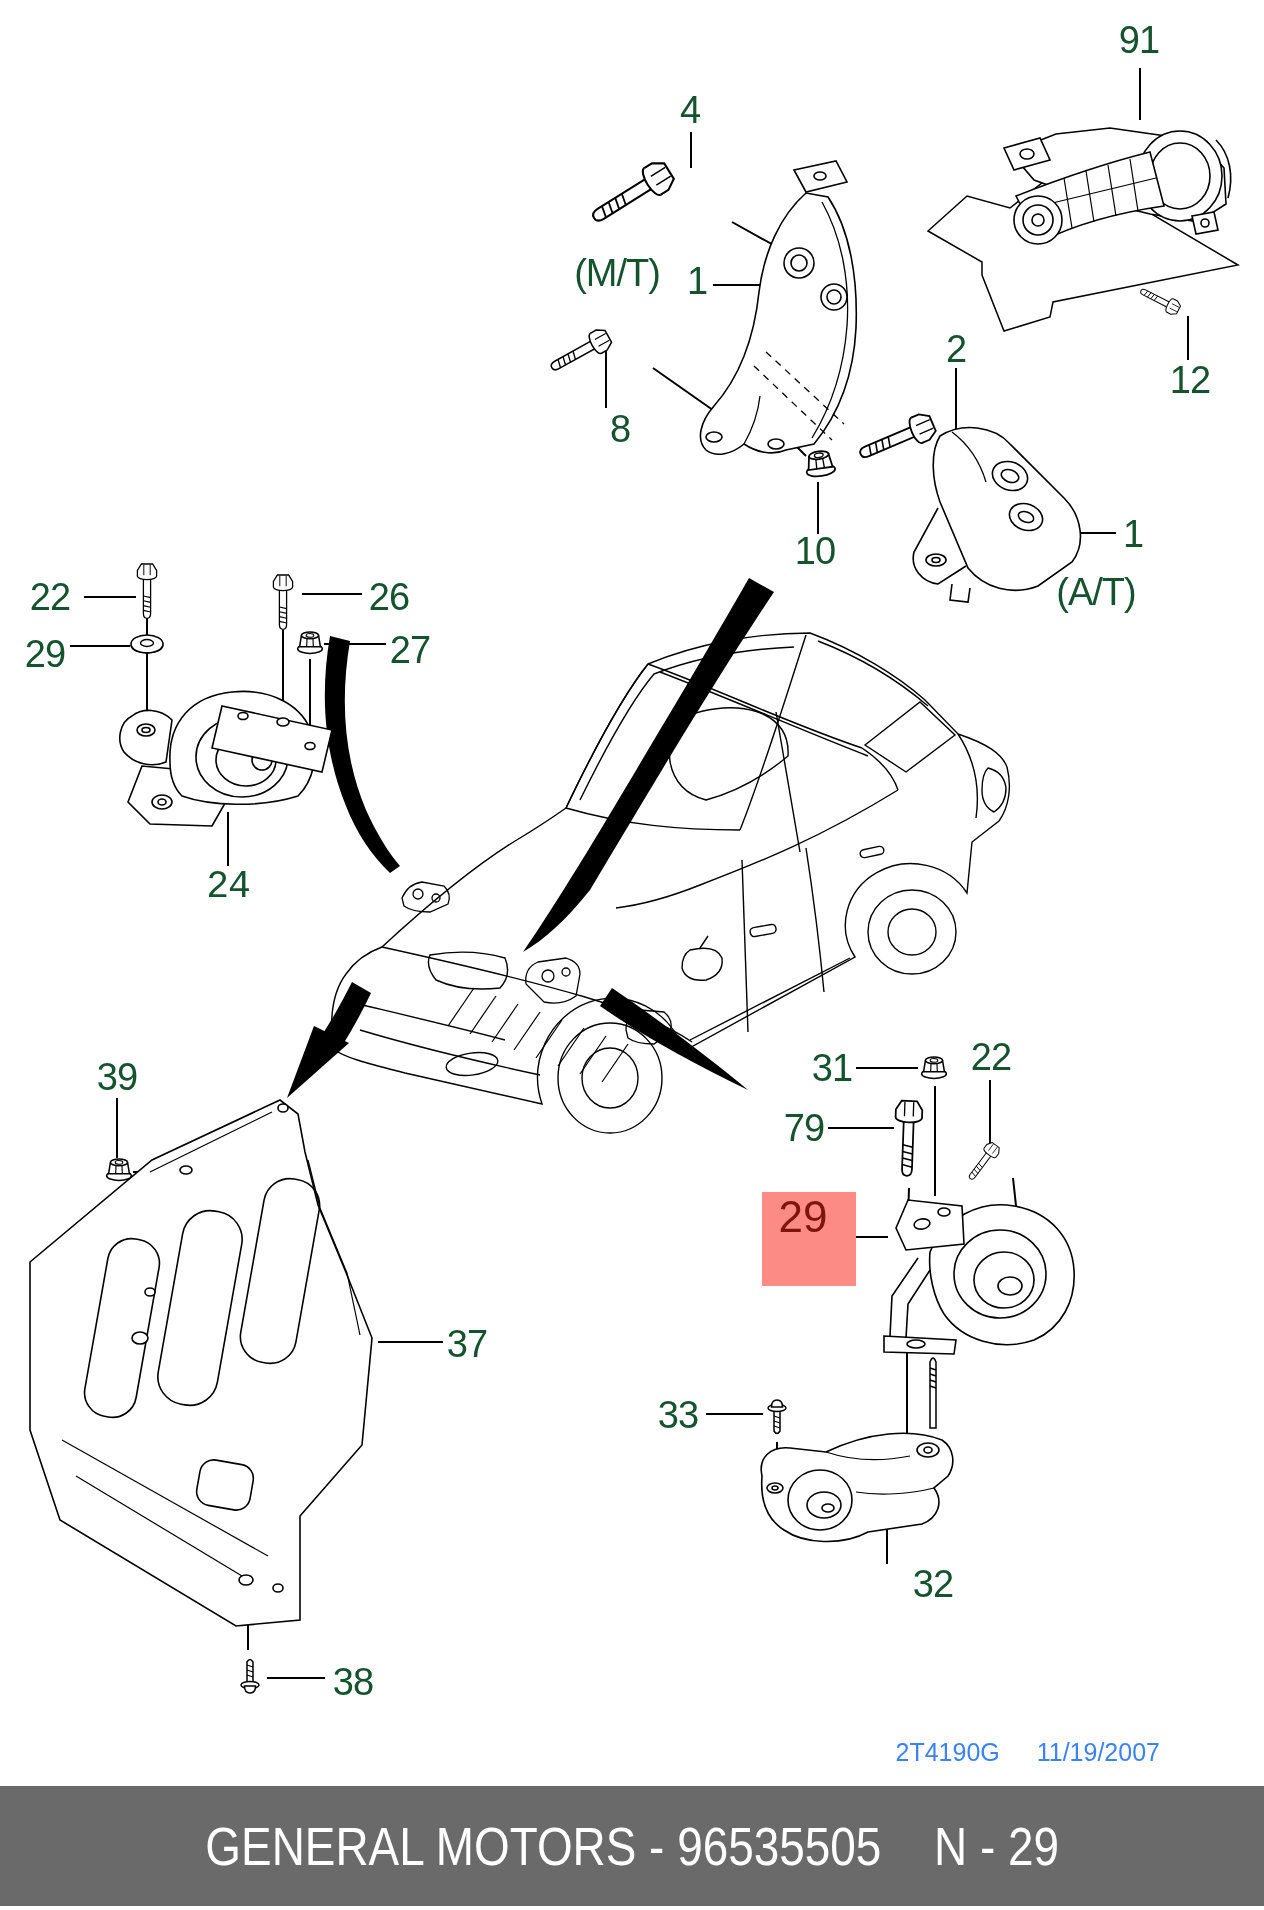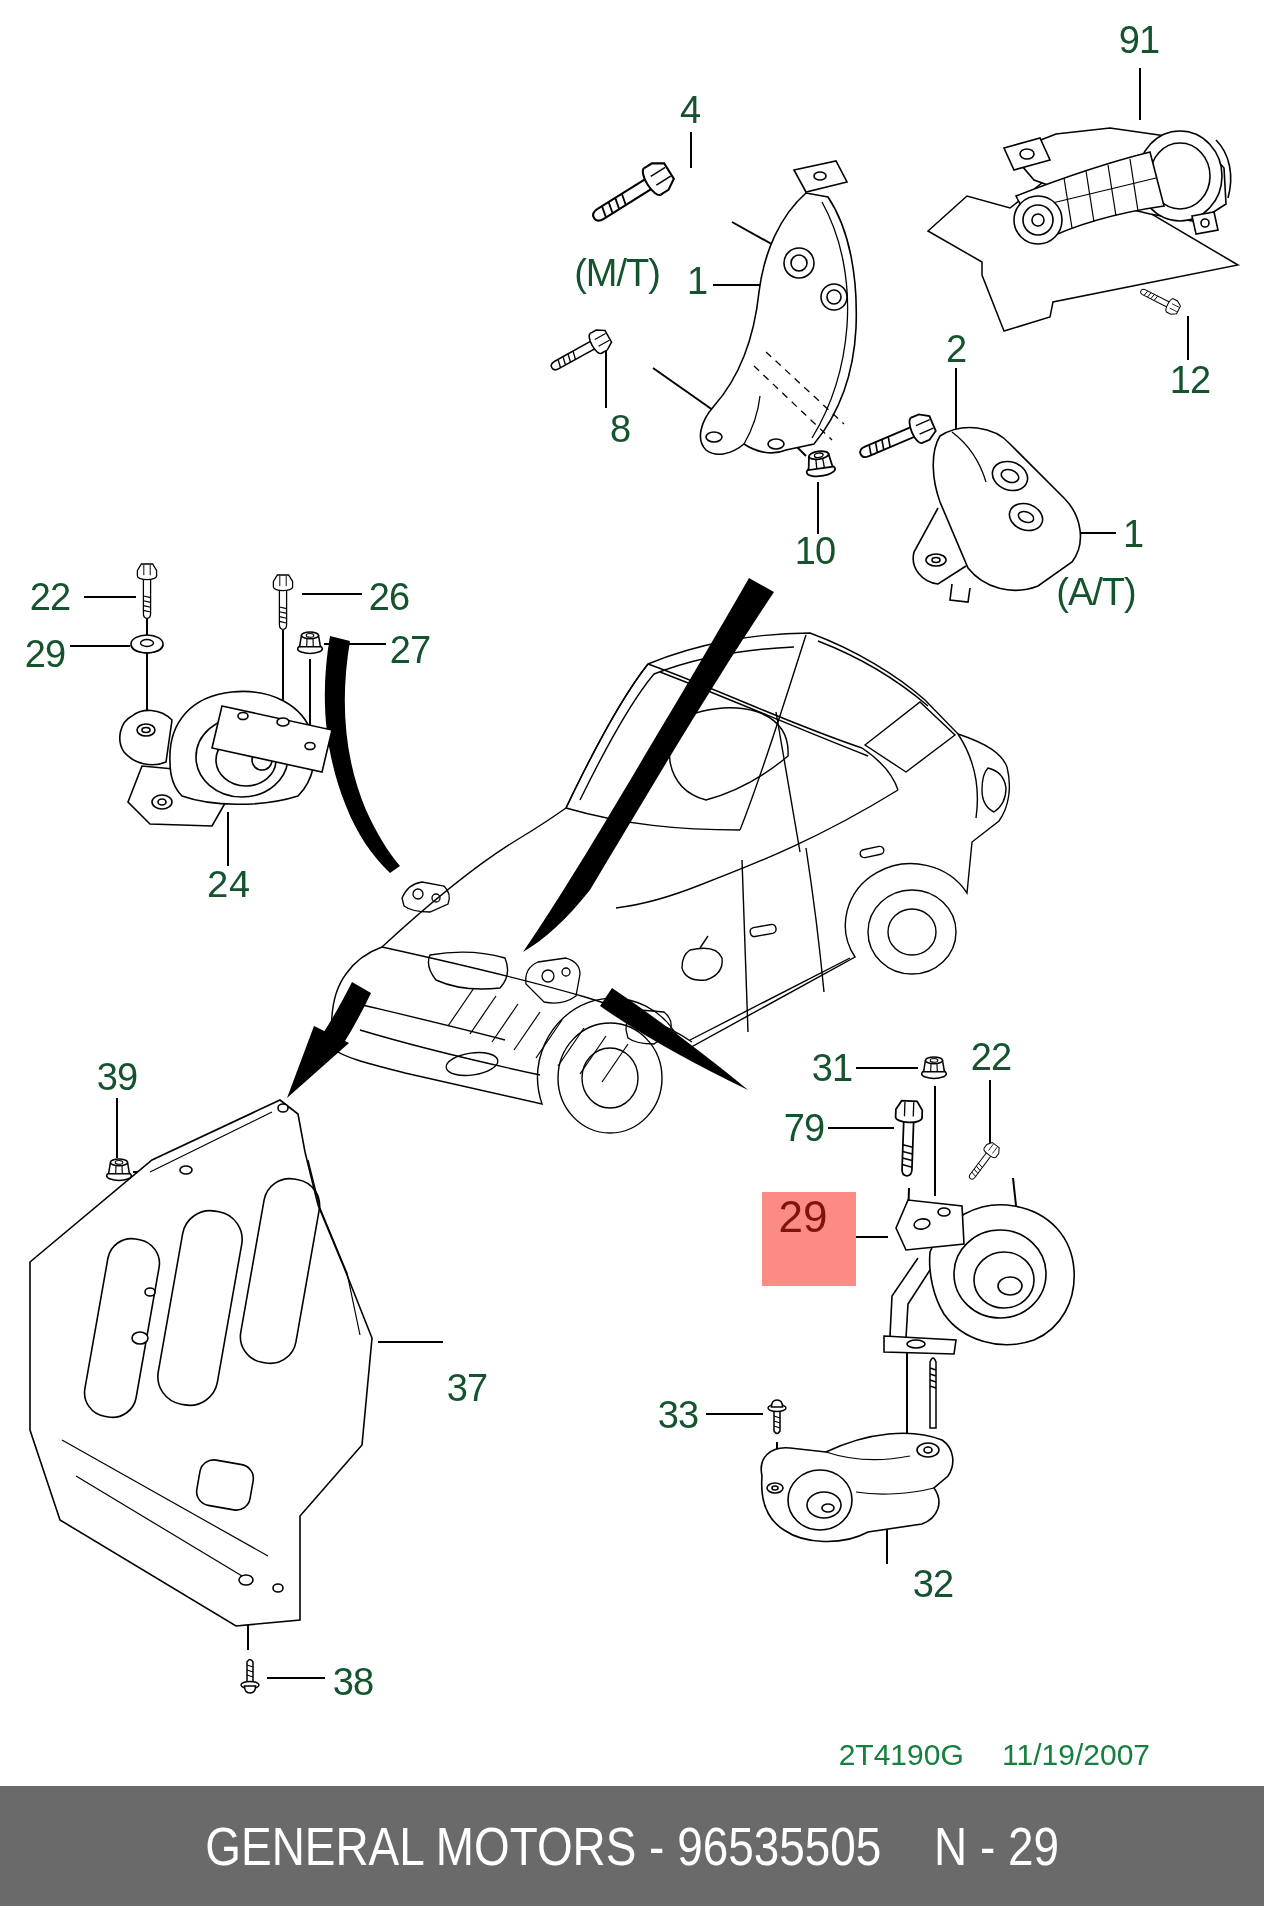--- a/index.html
+++ b/index.html
@@ -3,21 +3,21 @@
 <meta charset="utf-8">
 <style>
   html,body{margin:0;padding:0;background:#fff;}
   #stage{position:relative;width:1264px;height:1910px;background:#fff;overflow:hidden;
          font-family:"Liberation Sans",sans-serif;}
   #art{position:absolute;left:0;top:0;}
   #labels .callout{position:absolute;transform:translate(-50%,-50%);
          font-size:38px;line-height:1;color:#14532d;white-space:nowrap;letter-spacing:-1px;}
   #highlight{position:absolute;display:flex;align-items:flex-start;justify-content:center;
          font-size:44px;padding-right:12px;box-sizing:border-box;}
-  #stamp{position:absolute;top:1738px;right:114px;font-size:30px;color:#15803d;white-space:nowrap;}
+  #stamp{position:absolute;top:1738px;right:104px;font-size:25px;color:#3b82f6;white-space:nowrap;}
   #stamp span{margin-left:30px;}
   #stamp span:first-child{margin-left:0;}
   #footer{position:absolute;left:0;top:1786px;width:100%;height:120px;
          display:flex;align-items:center;justify-content:center;}
   #footer .ftxt{display:flex;align-items:baseline;transform:scaleX(0.85);transform-origin:center;
          font-size:54px;white-space:nowrap;}
   #footer .gap{display:inline-block;width:62px;}
 </style>
 </head>
 <body>
@@ -323,21 +323,21 @@
       <div class="callout" style="left: 956px; top: 349px;">2</div>
       <div class="callout" style="left: 1190px; top: 380px;">12</div>
       <div class="callout" style="left: 1133px; top: 534px;">1</div>
       <div class="callout" style="left: 1096px; top: 592px;">(A/T)</div>
       <div class="callout" style="left: 50px; top: 597px;">22</div>
       <div class="callout" style="left: 45px; top: 654px;">29</div>
       <div class="callout" style="left: 389px; top: 597px;">26</div>
       <div class="callout" style="left: 410px; top: 650px;">27</div>
       <div class="callout" style="left: 228px; top: 887px; font-family: Liberation Mono, monospace;">24</div>
       <div class="callout" style="left: 117px; top: 1077px;">39</div>
-      <div class="callout" style="left: 467px; top: 1388px;">37</div>
+      <div class="callout" style="left: 467px; top: 1344px;">37</div>
       <div class="callout" style="left: 353px; top: 1682px;">38</div>
       <div class="callout" style="left: 832px; top: 1068px;">31</div>
       <div class="callout" style="left: 991px; top: 1057px;">22</div>
       <div class="callout" style="left: 804px; top: 1128px;">79</div>
       <div class="callout" style="left: 678px; top: 1415px;">33</div>
       <div class="callout" style="left: 887px; top: 1584px; margin-left: 46px;">32</div>
     </div>
 
 <div id="highlight" style="left: 762px; top: 1192px; width: 94px; height: 94px; background: rgb(252, 138, 133); color: rgb(126, 21, 13);">
   <span>29</span>

